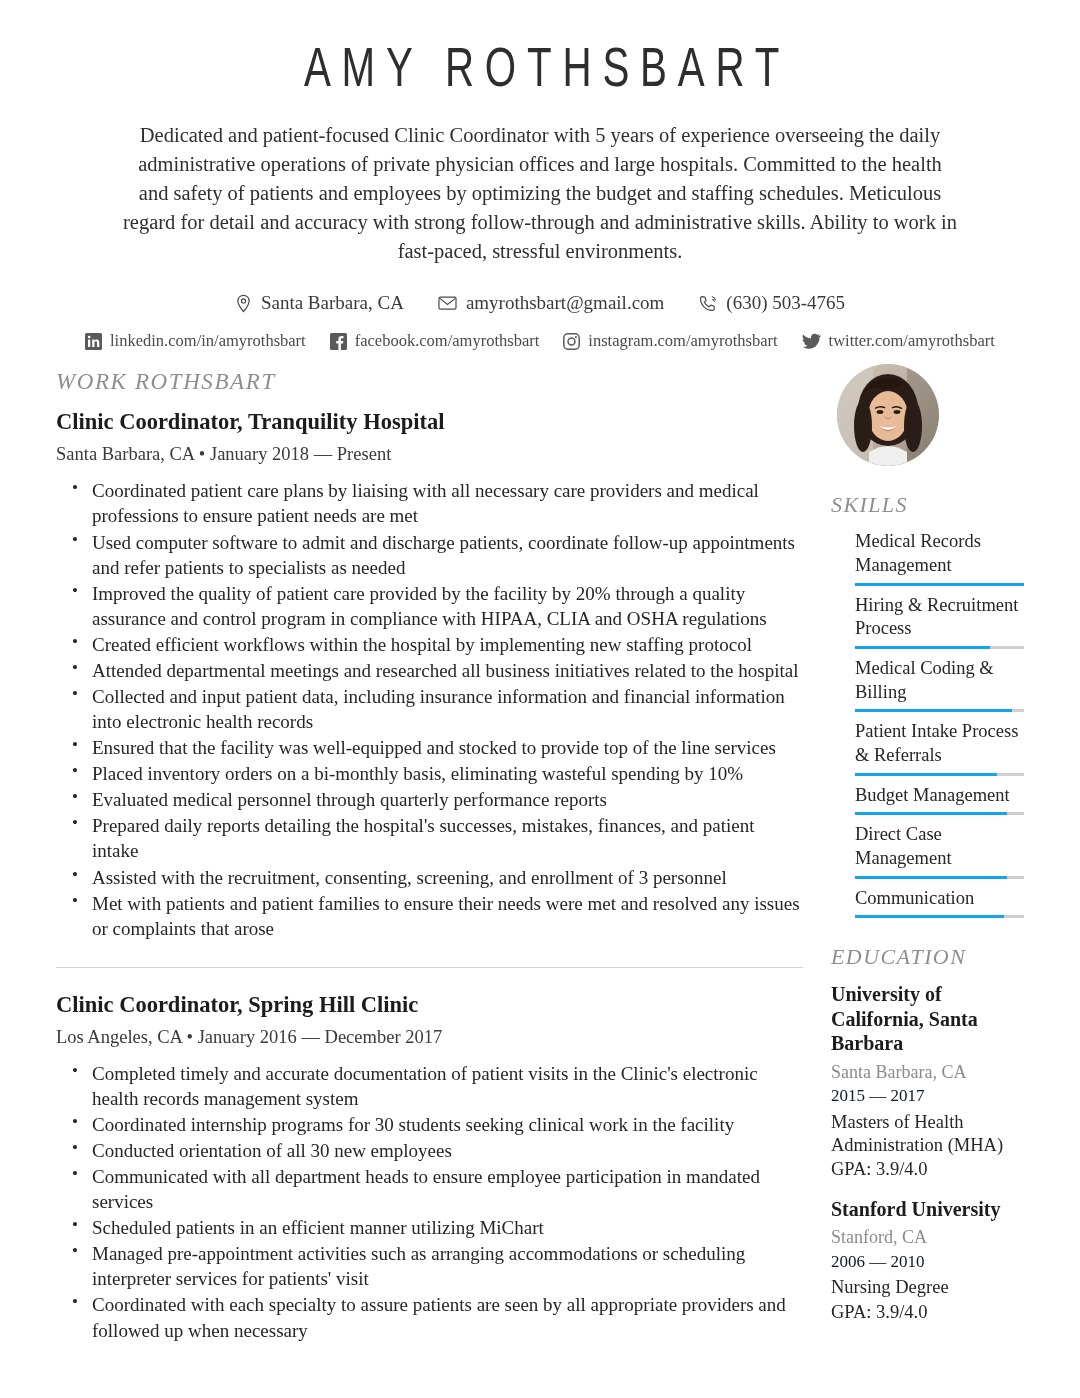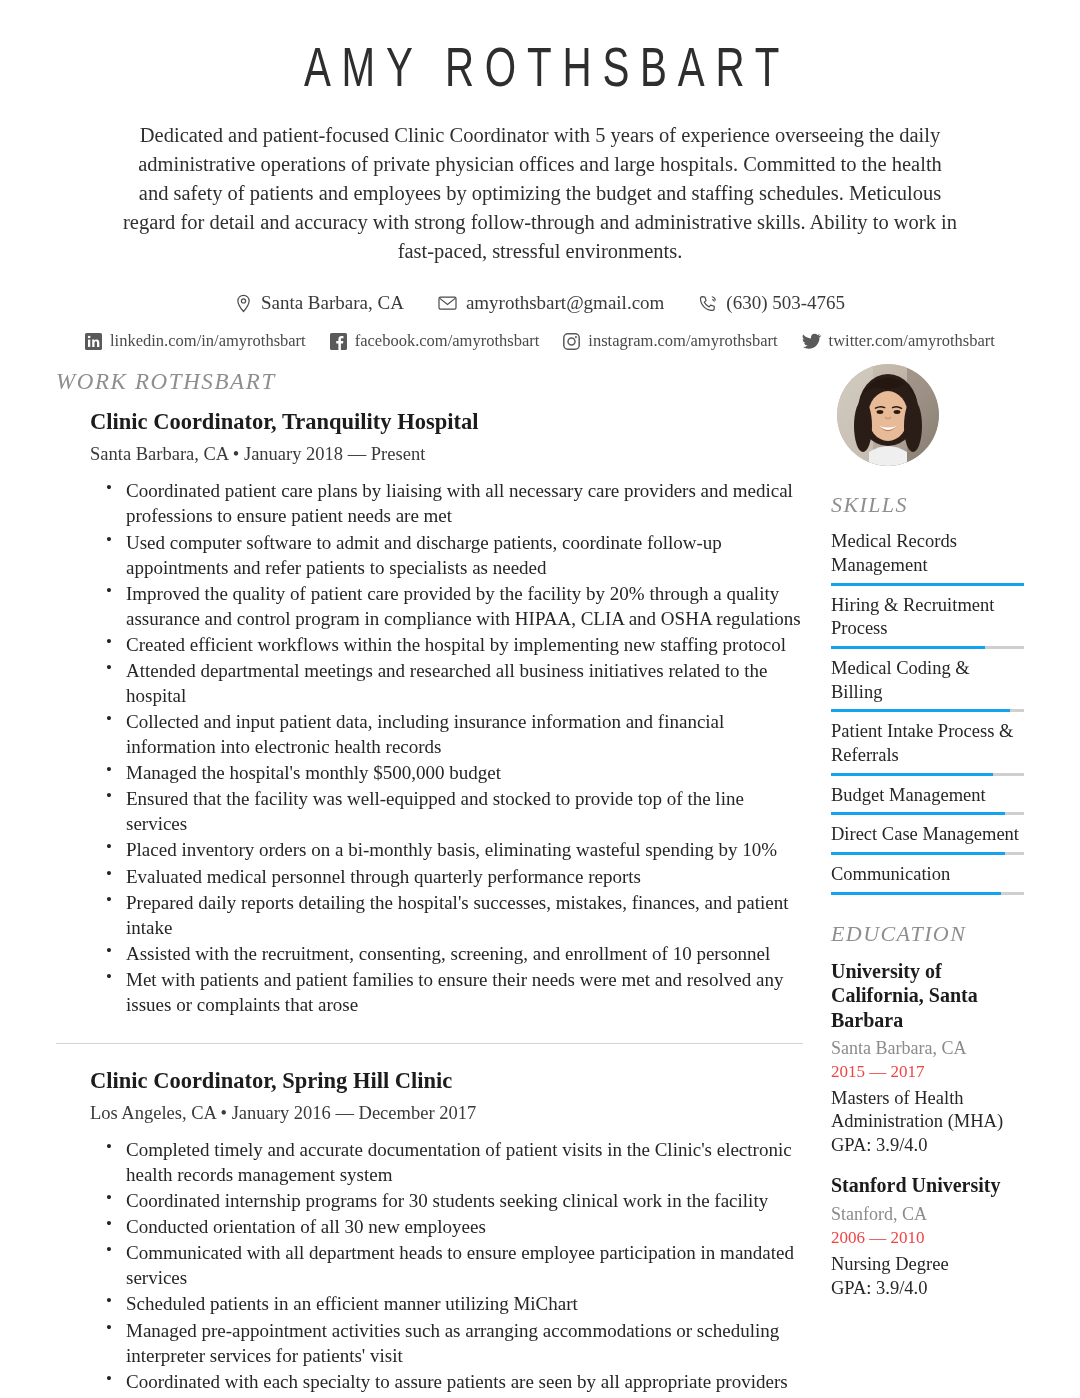--- a/index.html
+++ b/index.html
@@ -108,21 +108,21 @@
 
   .section-title {
     font-family: "Liberation Serif", "DejaVu Serif", serif;
     font-style: italic;
     font-size: 23px;
     letter-spacing: 1.6px;
     color: #8e8e8e;
     margin: 6px 0 14px 0;
   }
 
-  .job { margin-bottom: 4px; margin-left: 34px; }
+  .job { margin-bottom: 4px; }
   .job-title {
     font-weight: bold;
     font-size: 22.5px;
     color: #1c1c1c;
     margin: 0 0 9px 0;
   }
   .job-meta {
     font-size: 18.5px;
     color: #3a3a3a;
     margin: 0 0 13px 0;
@@ -167,21 +167,21 @@
   .avatar svg { display:block; width:102px; height:102px; }
 
   .side-title {
     font-family: "Liberation Serif", "DejaVu Serif", serif;
     font-style: italic;
     font-size: 22px;
     letter-spacing: 1.4px;
     color: #8e8e8e;
     margin: 26px 0 12px 0;
   }
-  .skill { margin-bottom: 8px; }
+  .skill { margin-bottom: 8px; margin-left: 24px; }
   .skill-label {
     font-size: 18.5px;
     line-height: 1.28;
     color: #262626;
     margin-bottom: 5px;
   }
   .skill-track {
     height: 3px;
     background: #cfcfcf;
     width: 100%;
@@ -200,21 +200,21 @@
     color: #1c1c1c;
     margin-bottom: 5px;
   }
   .edu-loc {
     font-size: 18px;
     color: #8b8b8b;
     line-height: 1.3;
   }
   .edu-dates {
     font-size: 17px;
-    color: #ef4444;
+    color: #0f172a;
     line-height: 1.4;
     margin-bottom: 3px;
   }
   .edu-degree {
     font-size: 18.5px;
     color: #262626;
     line-height: 1.25;
   }
   .edu-gpa {
     font-size: 18.5px;
@@ -316,26 +316,25 @@
       <div class="job">
         <div class="job-title">Clinic Coordinator, Tranquility Hospital</div>
         <div class="job-meta">Santa Barbara, CA • January 2018 — Present</div>
         <ul class="bullets">
           <li>Coordinated patient care plans by liaising with all necessary care providers and medical professions to ensure patient needs are met</li>
           <li>Used computer software to admit and discharge patients, coordinate follow-up appointments and refer patients to specialists as needed</li>
           <li>Improved the quality of patient care provided by the facility by 20% through a quality assurance and control program in compliance with HIPAA, CLIA and OSHA regulations</li>
           <li>Created efficient workflows within the hospital by implementing new staffing protocol</li>
           <li>Attended departmental meetings and researched all business initiatives related to the hospital</li>
           <li>Collected and input patient data, including insurance information and financial information into electronic health records</li>
-          <li>Managed the hospital's monthly $500,000 budget</li>
           <li>Ensured that the facility was well-equipped and stocked to provide top of the line services</li>
           <li>Placed inventory orders on a bi-monthly basis, eliminating wasteful spending by 10%</li>
           <li>Evaluated medical personnel through quarterly performance reports</li>
           <li>Prepared daily reports detailing the hospital's successes, mistakes, finances, and patient intake</li>
-          <li>Assisted with the recruitment, consenting, screening, and enrollment of 10 personnel</li>
+          <li>Assisted with the recruitment, consenting, screening, and enrollment of 3 personnel</li>
           <li>Met with patients and patient families to ensure their needs were met and resolved any issues or complaints that arose</li>
         </ul>
       </div>
 
       <hr class="job-divider">
 
       <div class="job">
         <div class="job-title">Clinic Coordinator, Spring Hill Clinic</div>
         <div class="job-meta">Los Angeles, CA • January 2016 — December 2017</div>
         <ul class="bullets">

